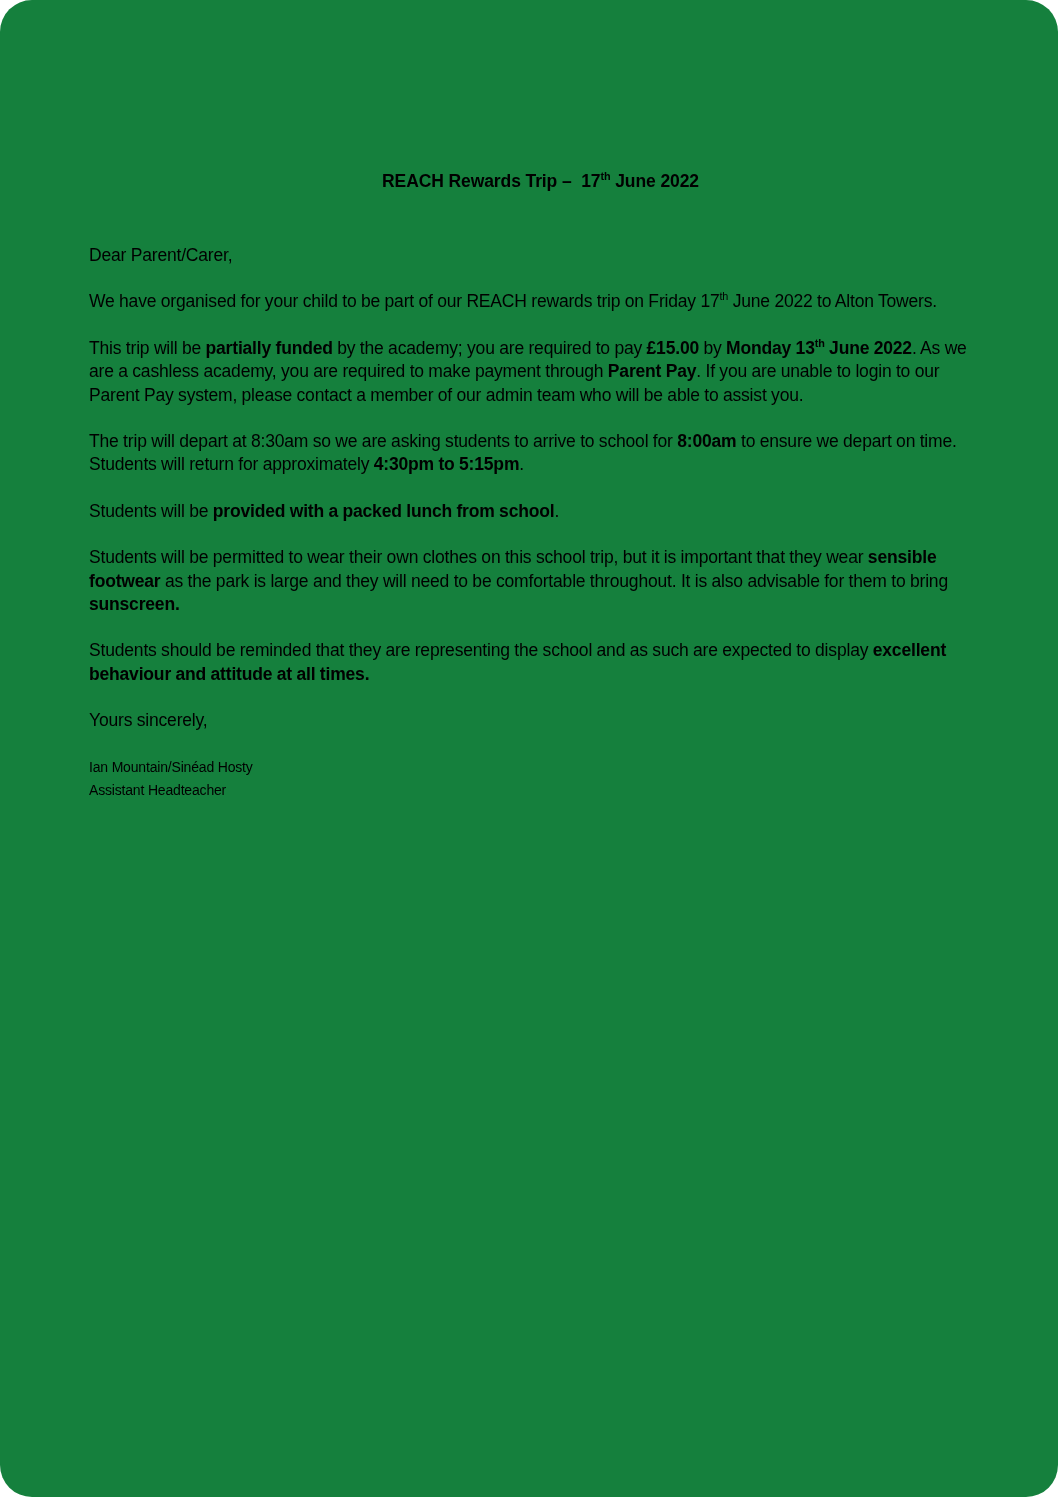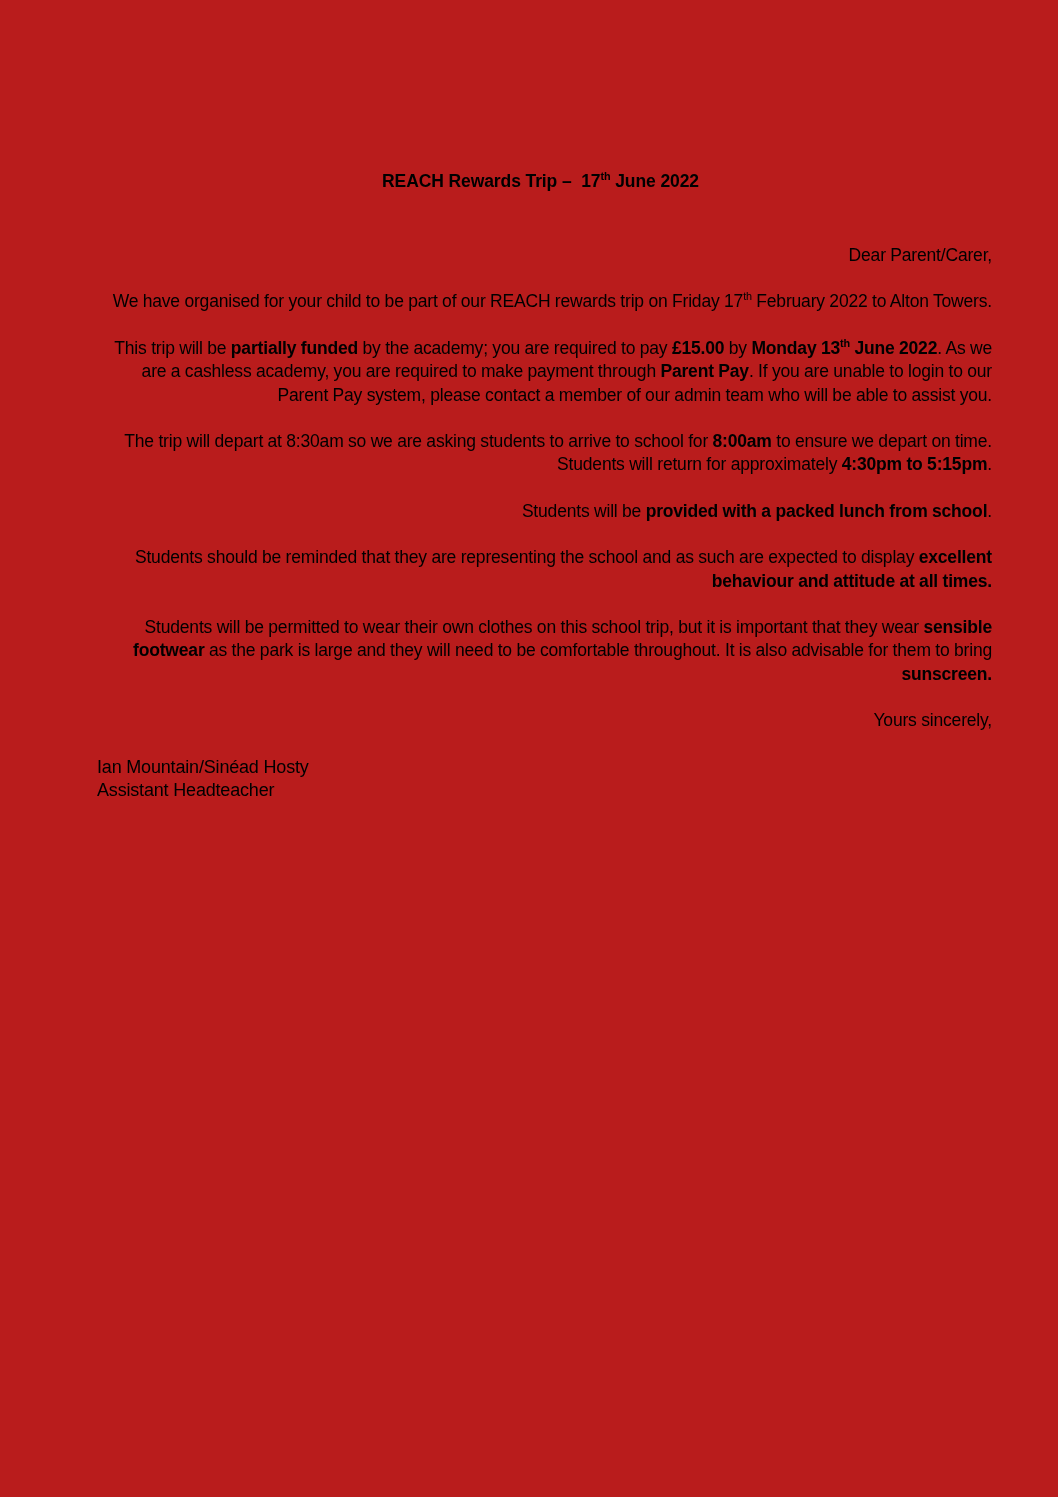--- a/index.html
+++ b/index.html
@@ -14,21 +14,22 @@
     position: relative;
     overflow: hidden;
     font-family: "Liberation Sans", "DejaVu Sans", sans-serif;
     color: #000000;
     -webkit-font-smoothing: antialiased;
   }
 
   .page {
     position: absolute;
     inset: 0;
-    background: #b91c1c;
+    background: #15803d;
+    border-radius: 32px;
   }
 
   .doc-body {
     position: absolute;
     left: 89px;
     top: 170px;
     width: 903px;
   }
 
   .letter-title {
@@ -39,39 +40,39 @@
     line-height: 22px;
     margin: 0 0 52px 0;
     white-space: pre;
   }
 
   .para {
     font-size: 17.5px;
     line-height: 23.4px;
     letter-spacing: -0.18px;
     margin: 4px 0 23px 0;
-    text-align: right;
+    text-align: left;
     word-spacing: -0.2px;
   }
 
   .para b, .para strong {
     font-weight: bold;
   }
 
   sup {
     font-size: 0.62em;
     vertical-align: super;
     line-height: 0;
   }
 
   .sig-block {
-    font-size: 18px;
+    font-size: 14px;
     line-height: 23.4px;
     letter-spacing: -0.18px;
-    margin: 8px;
+    margin: 0;
   }
 
   .sig-line {
     display: block;
   }
 
   .salutation {
     margin-bottom: 23px;
   }
 
@@ -83,26 +84,26 @@
 <body>
 
 <div class="page">
   <div class="doc-body">
 
     <div class="letter-title"><span>REACH Rewards Trip –  17</span><sup>th</sup><span> June 2022</span></div>
 
     <p class="para salutation">Dear Parent/Carer,</p>
 
     <div>
-        <p class="para"><span>We have organised for your child to be part of our REACH rewards trip on Friday 17</span><sup>th</sup><span> February 2022 to Alton Towers.</span></p>
+        <p class="para"><span>We have organised for your child to be part of our REACH rewards trip on Friday 17</span><sup>th</sup><span> June 2022 to Alton Towers.</span></p>
         <p class="para"><span>This trip will be </span><strong>partially funded</strong><span> by the academy; you are required to pay </span><strong>£15.00</strong><span> by </span><strong>Monday 13</strong><sup style="font-weight: bold;">th</sup><strong> June 2022</strong><span>. As we are a cashless academy, you are required to make payment through </span><strong>Parent Pay</strong><span>. If you are unable to login to our Parent Pay system, please contact a member of our admin team who will be able to assist you.</span></p>
         <p class="para"><span>The trip will depart at 8:30am so we are asking students to arrive to school for </span><strong>8:00am</strong><span> to ensure we depart on time.  Students will return for approximately </span><strong>4:30pm to 5:15pm</strong><span>.</span></p>
         <p class="para"><span>Students will be </span><strong>provided with a packed lunch from school</strong><span>.</span></p>
+        <p class="para"><span>Students will be permitted to wear their own clothes on this school trip, but it is important that they wear </span><strong>sensible footwear</strong><span> as the park is large and they will need to be comfortable throughout.  It is also advisable for them to bring </span><strong>sunscreen.</strong></p>
         <p class="para"><span>Students should be reminded that they are representing the school and as such are expected to display </span><strong>excellent behaviour and attitude at all times.</strong></p>
-        <p class="para"><span>Students will be permitted to wear their own clothes on this school trip, but it is important that they wear </span><strong>sensible footwear</strong><span> as the park is large and they will need to be comfortable throughout.  It is also advisable for them to bring </span><strong>sunscreen.</strong></p>
       </div>
 
     <p class="para closing">Yours sincerely,</p>
 
     <div class="sig-block">
       <span class="sig-line">Ian Mountain/Sinéad Hosty</span>
       <span class="sig-line">Assistant Headteacher</span>
     </div>
 
   </div>

